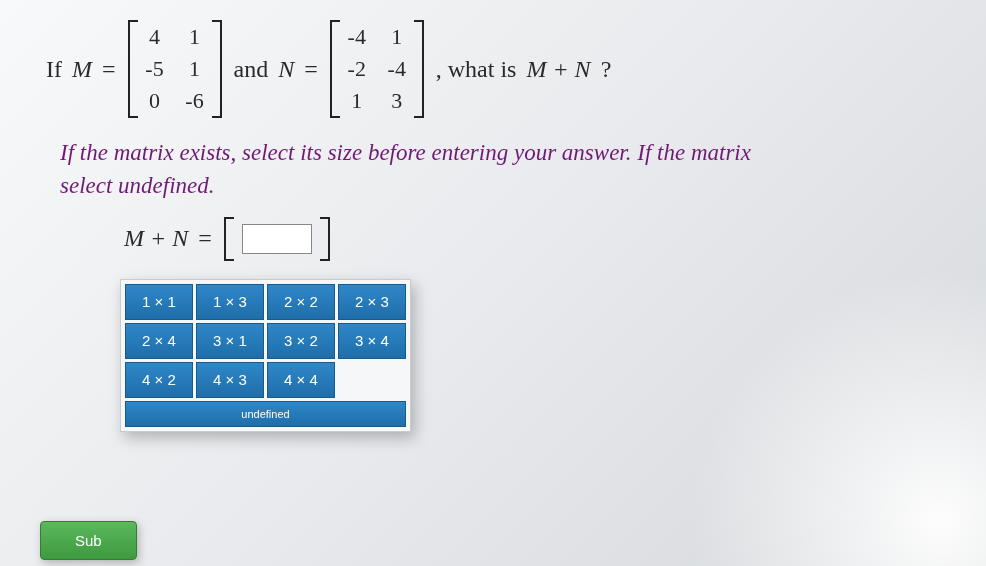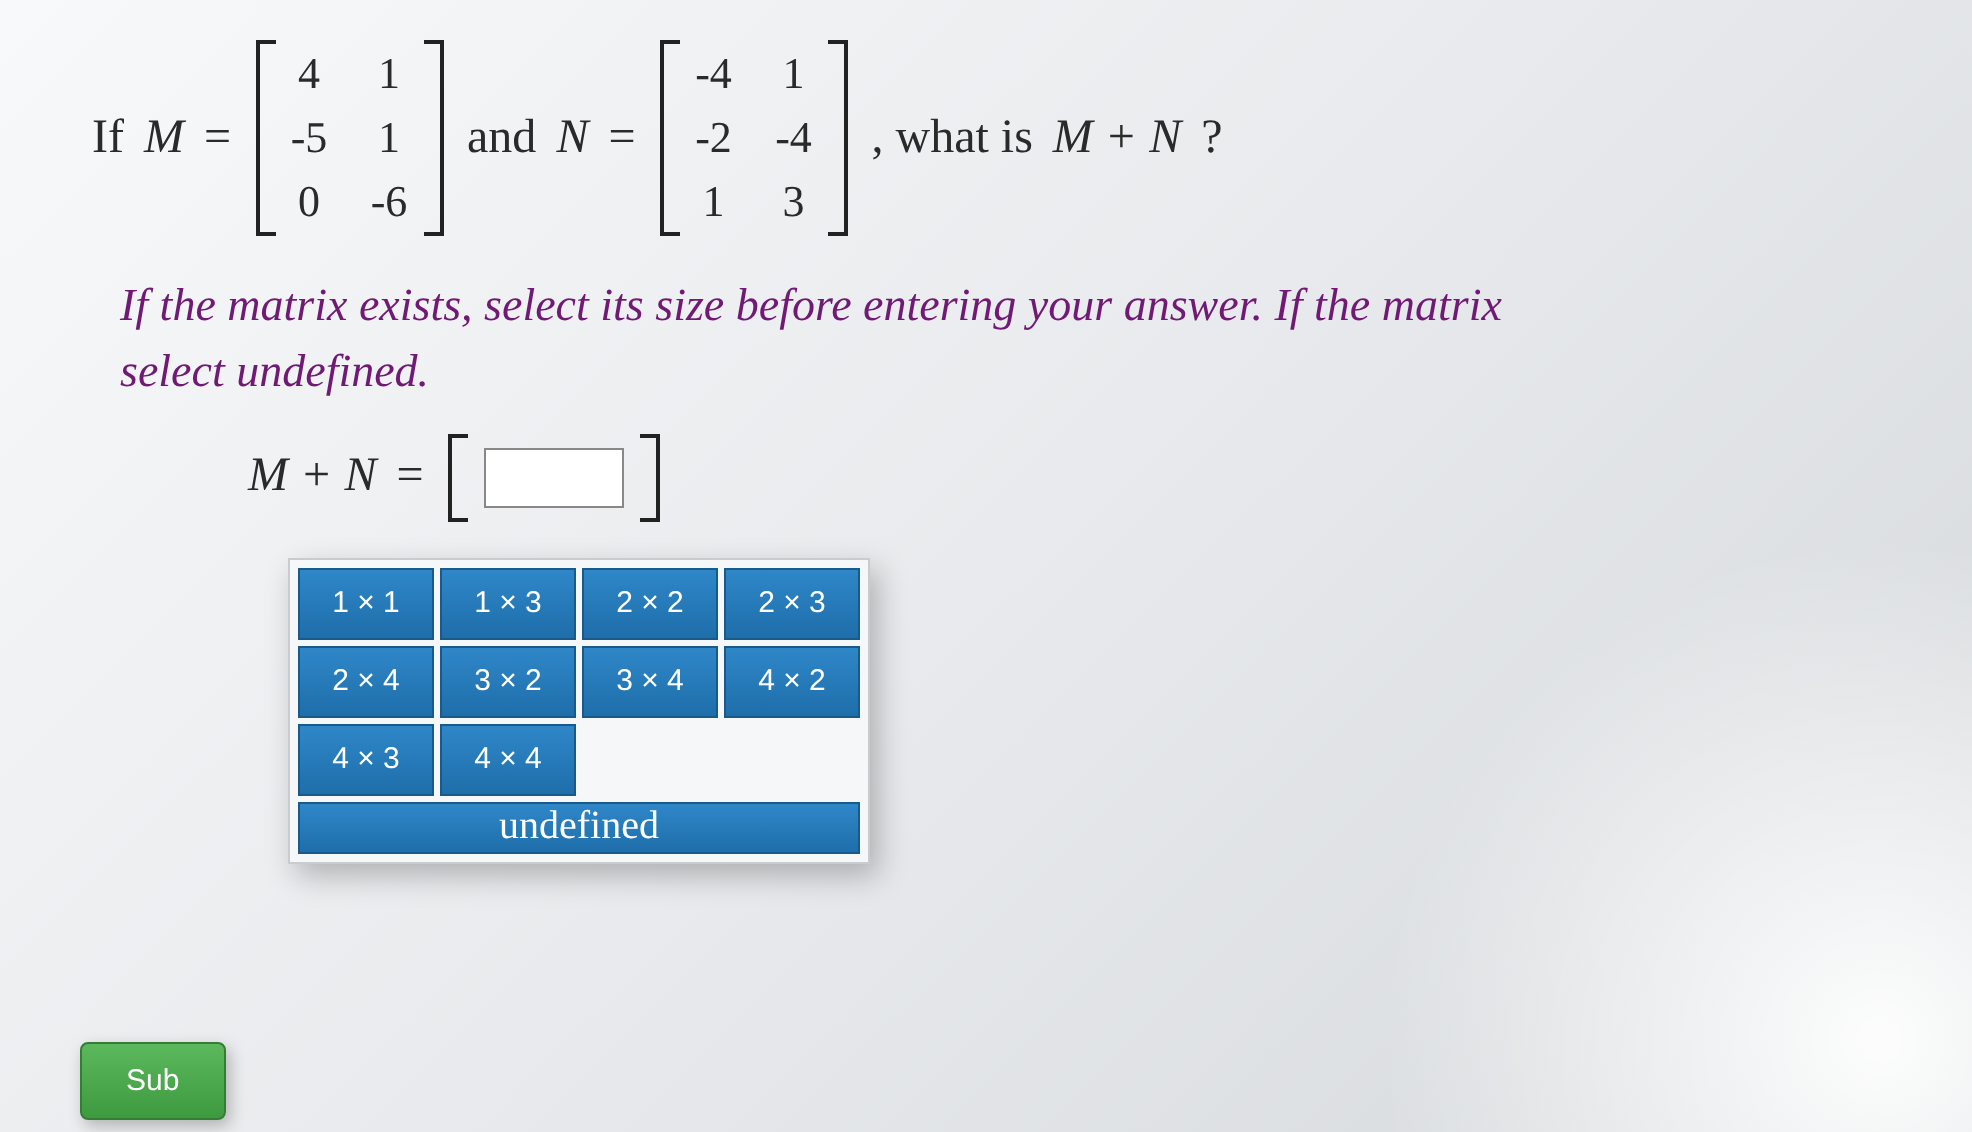--- a/index.html
+++ b/index.html
@@ -67,21 +67,21 @@
     margin: 0 4px;
     font-style: normal;
   }
   .input-bracket {
     display: inline-flex;
     align-items: stretch;
     height: 44px;
     margin-left: 6px;
   }
   .size-picker {
-    margin-left: 104px;
+    margin-left: 80px;
     display: inline-block;
     background: #f5f7f9;
     border: 1px solid #c8cccf;
     box-shadow: 4px 6px 14px rgba(0,0,0,0.25);
     padding: 4px;
   }
   .size-grid {
     display: grid;
     grid-template-columns: repeat(4, 68px);
     grid-auto-rows: 36px;
@@ -96,38 +96,38 @@
     display: flex;
     align-items: center;
     justify-content: center;
     cursor: pointer;
     font-style: normal;
   }
   .undef-btn {
     grid-column: 1 / span 4;
     background: linear-gradient(#2f87c8, #1e6eaa);
     color: #fff;
-    font-family: Liberation Serif, serif;
-    font-size: 20px;
+    font-family: Liberation Sans, sans-serif;
+    font-size: 11px;
     border: 1px solid #185a8c;
     height: 26px;
     display: flex;
     align-items: center;
     justify-content: center;
     cursor: pointer;
     margin-top: 3px;
   }
   .submit {
     position: absolute;
     left: 40px;
     bottom: 6px;
     background: linear-gradient(#5cb85c, #3e9a3e);
     color: #fff;
     font-family: Arial, sans-serif;
-    padding: 10px 22px;
+    padding: 10px 34px;
     border-radius: 4px;
     border: 1px solid #357d35;
     font-size: 15px;
     box-shadow: 2px 3px 8px rgba(0,0,0,0.25);
   }
   .glare {
     position: absolute;
     right: -80px;
     bottom: -80px;
     width: 420px;
@@ -202,20 +202,21 @@
 </div>
 
 
 <div class="size-picker">
   <div class="size-grid" id="size-grid">
       <div class="size-btn">1 × 1</div>
       <div class="size-btn">1 × 3</div>
       <div class="size-btn">2 × 2</div>
       <div class="size-btn">2 × 3</div>
       <div class="size-btn">2 × 4</div>
+      <div class="size-btn">3 × 1</div>
       <div class="size-btn">3 × 2</div>
       <div class="size-btn">3 × 4</div>
       <div class="size-btn">4 × 2</div>
       <div class="size-btn">4 × 3</div>
       <div class="size-btn">4 × 4</div>
     </div>
   <div class="undef-btn">undefined</div>
 </div>
 
 

